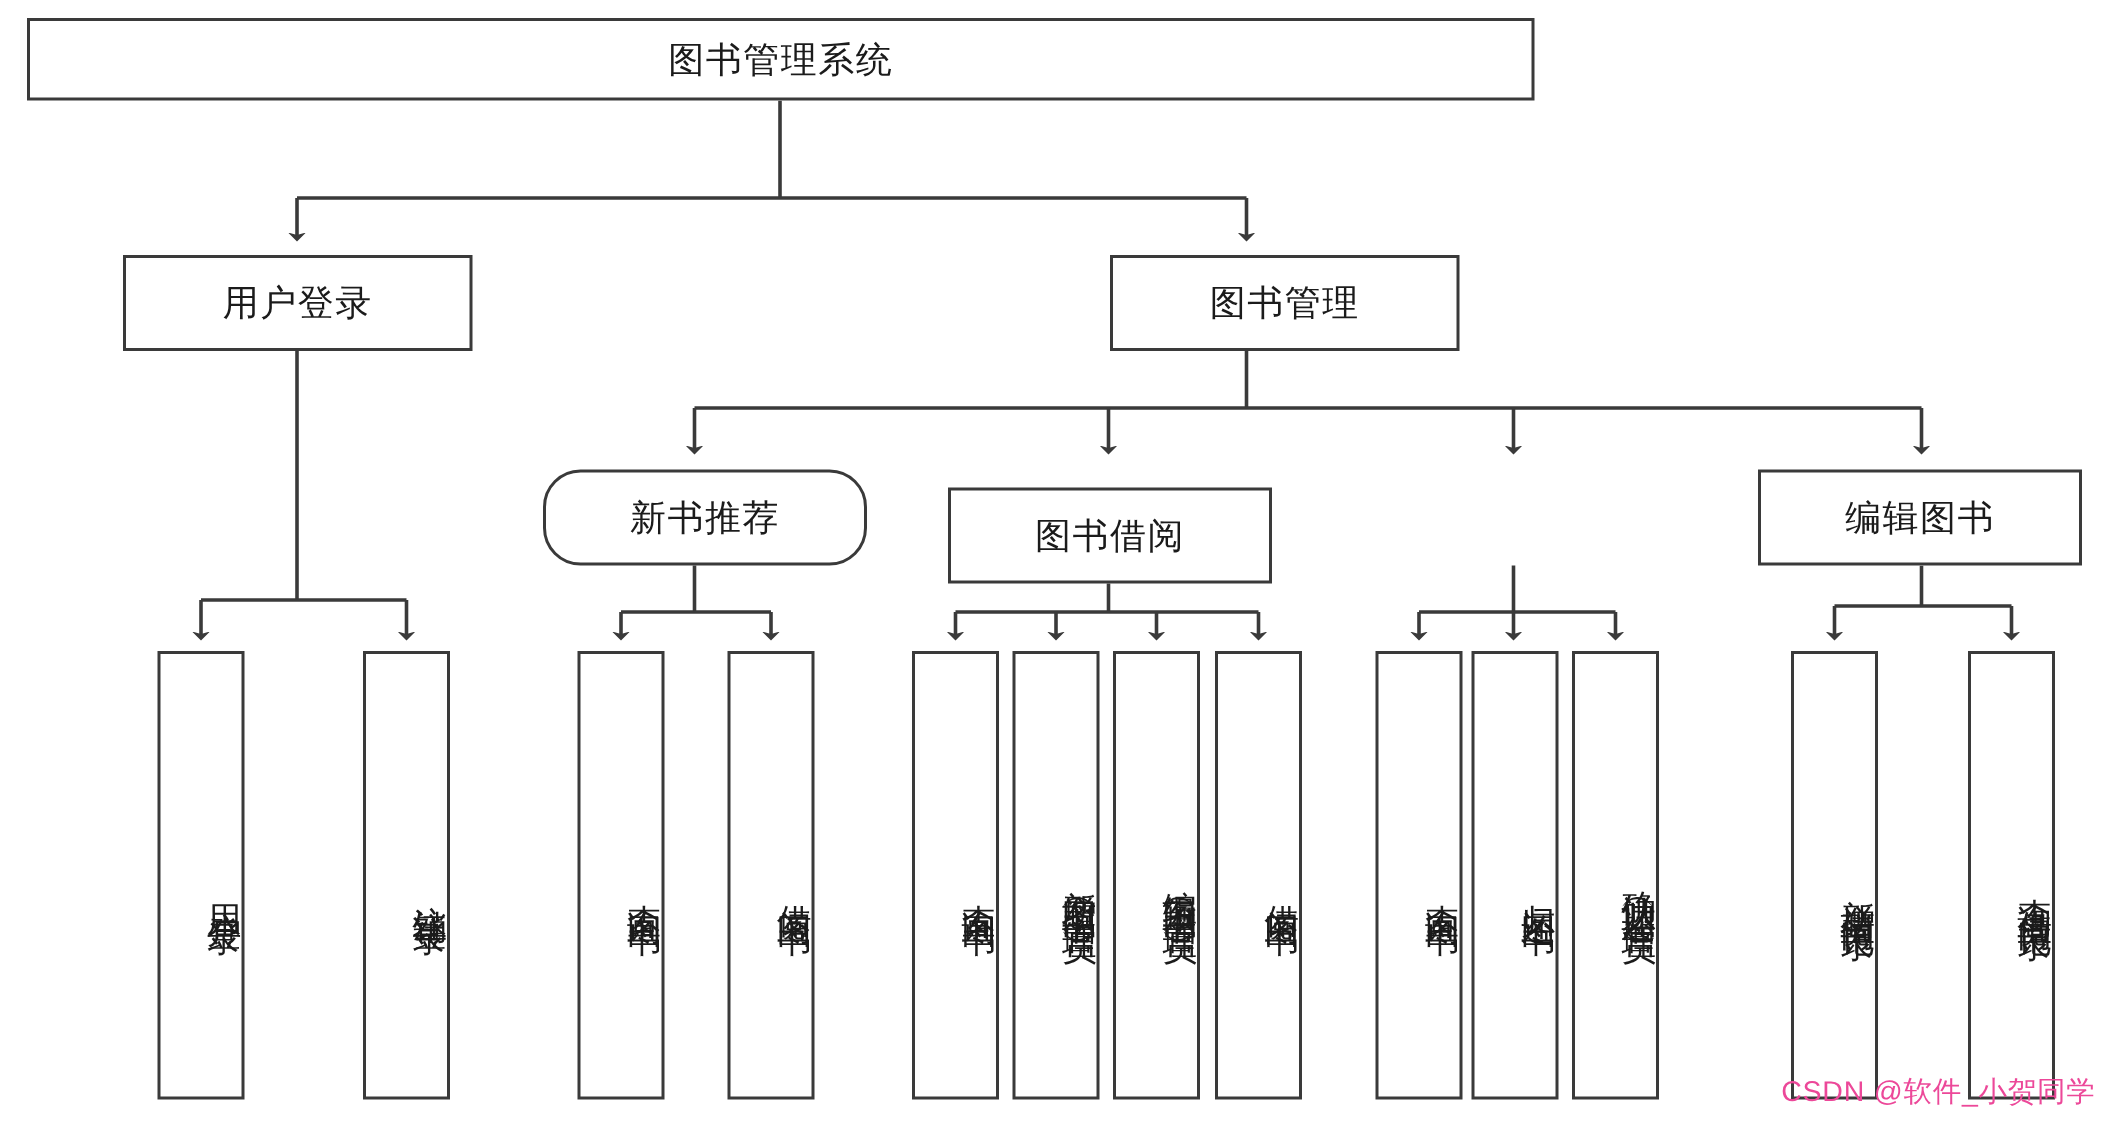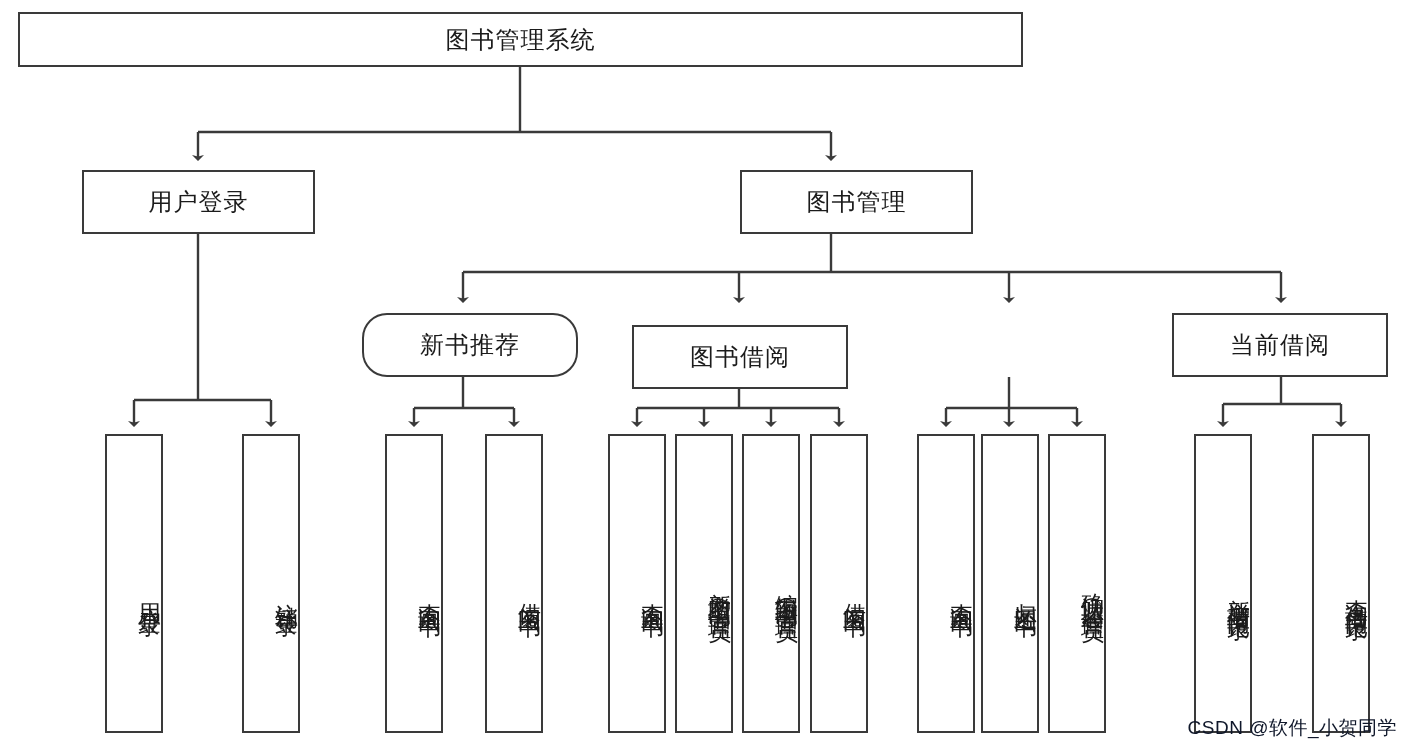--- a/index.html
+++ b/index.html
@@ -36,21 +36,21 @@
     writing-mode:vertical-rl;
     text-orientation:upright;
     line-height:1;
     letter-spacing:4px;
   }
   #watermark{
     position:absolute;
     right:8px;
     bottom:6px;
     font-size:19px;
-    color:#0f172a;
+    color:#ec4899;
     white-space:nowrap;
     letter-spacing:0.5px;
   }
 </style>
 </head>
 <body>
 
 <div id="diagram-root">
 
   <svg id="edges" viewBox="0 0 1405 747">
@@ -114,21 +114,21 @@
     <span>图书管理</span>
   </div>
 
   <div class="node h" style="left:362px;top:313px;width:216px;height:64px;border-radius:25px;">
     <span>新书推荐</span>
   </div>
   <div class="node h" style="left:632px;top:313px;width:216px;height:64px;margin-top:12px;">
     <span>图书借阅</span>
   </div>
   <div class="node h" style="left:1172px;top:313px;width:216px;height:64px;">
-    <span>当前借阅</span>
+    <span>编辑图书</span>
   </div>
 
   <div class="node v" style="left:105px;top:434px;width:58px;height:299px;">
     <span class="vtxt">用户登录</span>
   </div>
   <div class="node v" style="left:242px;top:434px;width:58px;height:299px;">
     <span class="vtxt">注销登录</span>
   </div>
 
   <div class="node v" style="left:385px;top:434px;width:58px;height:299px;">

